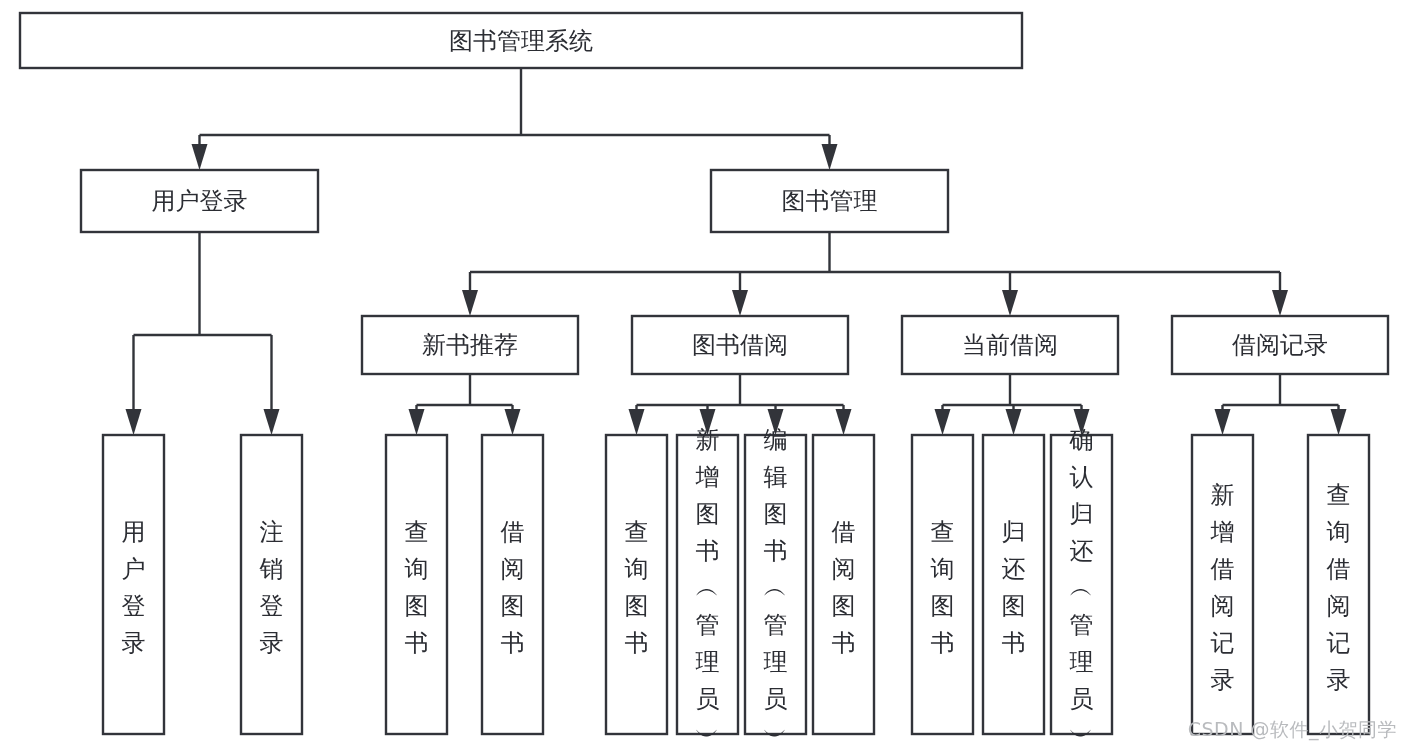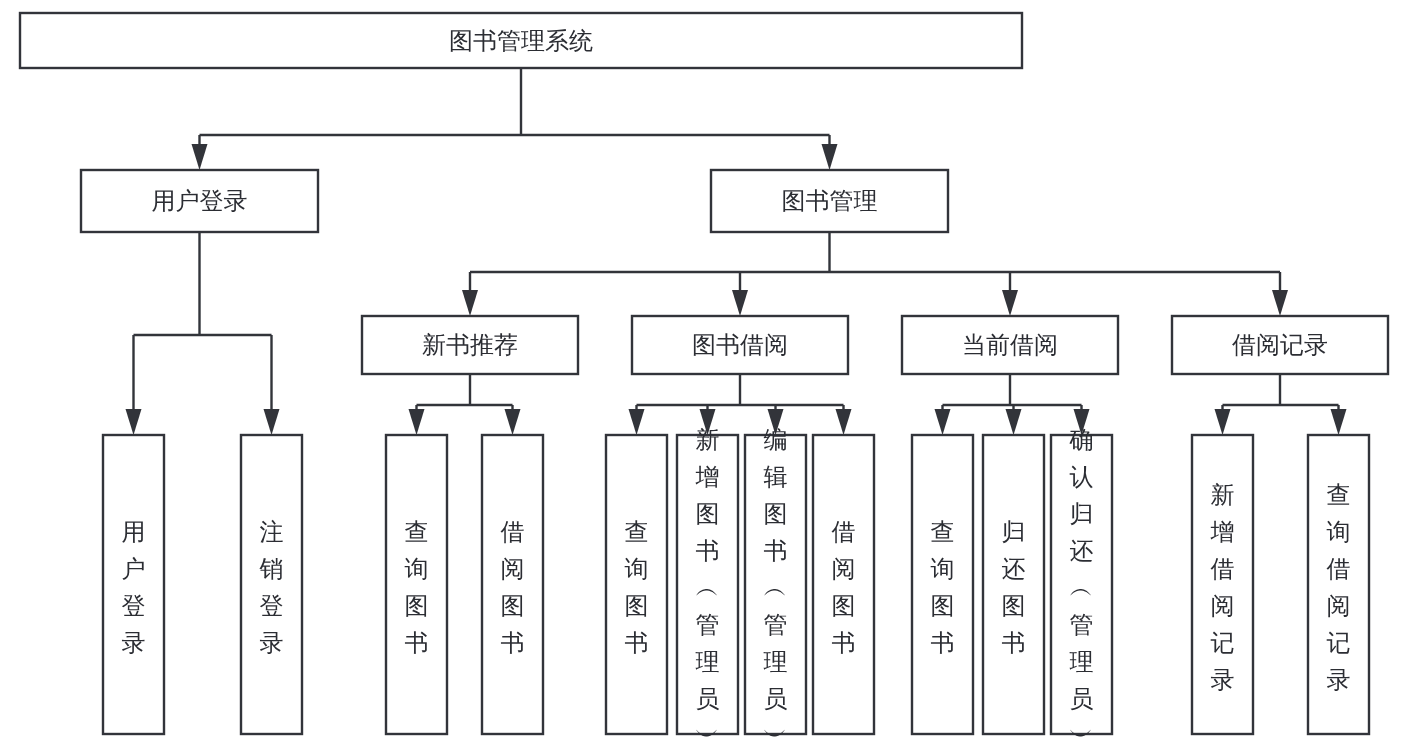--- a/index.html
+++ b/index.html
@@ -217,13 +217,14 @@
         <g>
           <rect class="node-box" x="1192" y="435" width="61" height="299"></rect>
           <text class="node-label-vert" x="1222.5" y="503.1"><tspan x="1222.5" dy="0">新</tspan><tspan x="1222.5" dy="37">增</tspan><tspan x="1222.5" dy="37">借</tspan><tspan x="1222.5" dy="37">阅</tspan><tspan x="1222.5" dy="37">记</tspan><tspan x="1222.5" dy="37">录</tspan></text>
         </g>
         <g>
           <rect class="node-box" x="1308" y="435" width="61" height="299"></rect>
           <text class="node-label-vert" x="1338.5" y="503.1"><tspan x="1338.5" dy="0">查</tspan><tspan x="1338.5" dy="37">询</tspan><tspan x="1338.5" dy="37">借</tspan><tspan x="1338.5" dy="37">阅</tspan><tspan x="1338.5" dy="37">记</tspan><tspan x="1338.5" dy="37">录</tspan></text>
         </g>
       </g>
   </svg>
+  <div class="watermark">CSDN @软件_小贺同学</div>
 </div>
 
 </body></html>

